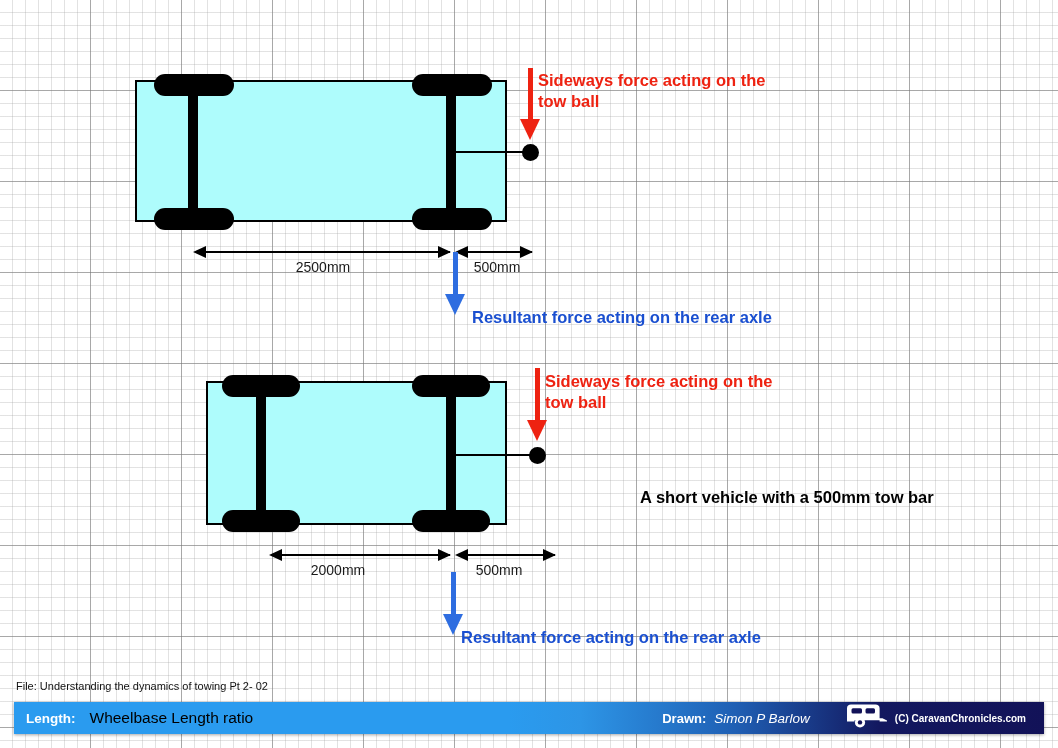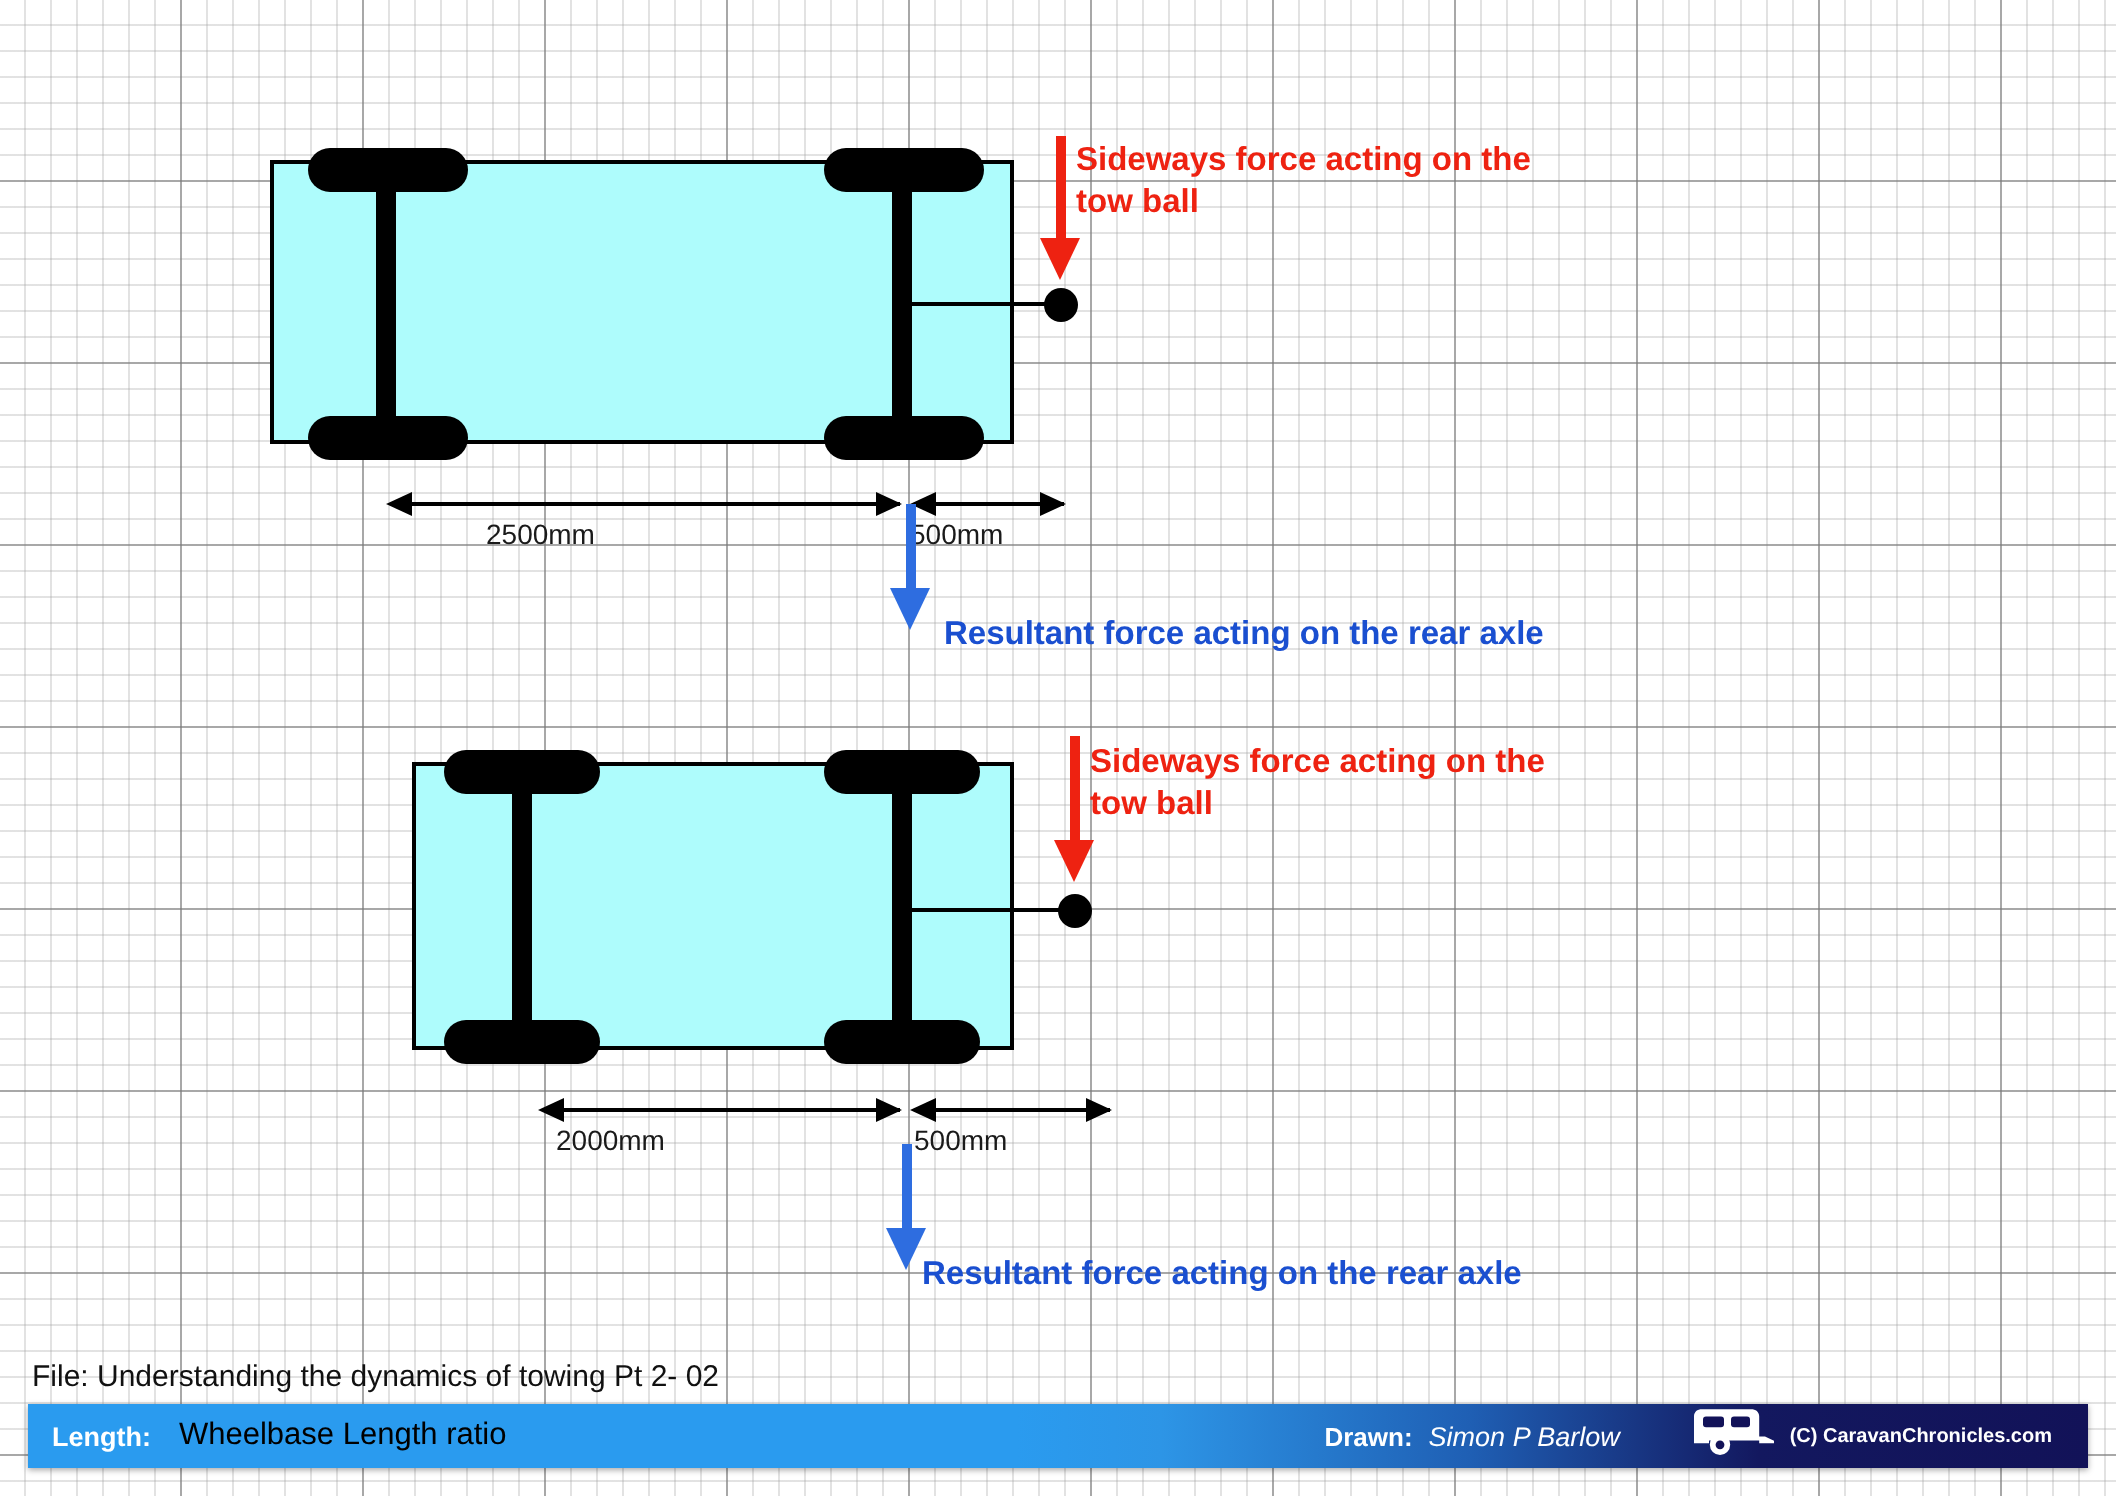--- a/index.html
+++ b/index.html
@@ -82,21 +82,21 @@
     border-top: 6px solid transparent;
     border-bottom: 6px solid transparent;
   }
   .arrow-left  { border-right: 13px solid #000000; }
   .arrow-right { border-left: 13px solid #000000; }
 
   .dim-label {
     position: absolute;
     font-size: 14px;
     color: #1a1a1a;
-    text-align: left;
+    text-align: center;
     white-space: nowrap;
     font-family: "Liberation Sans", sans-serif;
   }
 
   
   .force-shaft {
     position: absolute;
     width: 5px;
   }
   .force-head {
@@ -121,21 +121,21 @@
   }
   .anno-red   { color: #ee2211; }
   .anno-blue  { color: #1a4fd0; }
   .anno-black { color: #000000; }
 
   
   .file-note {
     position: absolute;
     left: 16px;
     top: 680px;
-    font-size: 15px;
+    font-size: 11px;
     color: #111111;
     white-space: nowrap;
     font-family: "Liberation Sans", sans-serif;
   }
   #title-bar {
     position: absolute;
     left: 14px;
     top: 702px;
     width: 1030px;
     height: 32px;
@@ -233,20 +233,21 @@
     <div class="wheel" style="left:412px; top:375px; width:78px; height:22px;"></div>
     <div class="wheel" style="left:412px; top:510px; width:78px; height:22px;"></div>
 
     <div class="towbar-line" style="left:452px; top:454px; width:85px;"></div>
     <div class="tow-ball" style="left:529px; top:447px;"></div>
 
     <div class="force-shaft red-fill" style="left:535px; top:368px; height:54px;"></div>
     <div class="force-head red-head" style="left:527px; top:420px;"></div>
     <div class="anno anno-red" style="left:545px; top:371px; width:230px;">Sideways force acting on the tow ball</div>
 
+    <div class="anno anno-black" style="left:640px; top:487px; width:330px;">A short vehicle with a 500mm tow bar</div>
 
     <div class="dim-line" style="left:272px; top:554px; width:178px;"></div>
     <div class="arrow-left" style="left:269px; top:549px;"></div>
     <div class="arrow-right" style="left:438px; top:549px;"></div>
     <div class="dim-label" style="left:278px; top:562px; width:120px;">2000mm</div>
 
     <div class="dim-line" style="left:458px; top:554px; width:97px;"></div>
     <div class="arrow-left" style="left:455px; top:549px;"></div>
     <div class="arrow-right" style="left:543px; top:549px;"></div>
     <div class="dim-label" style="left:457px; top:562px; width:84px;">500mm</div>

